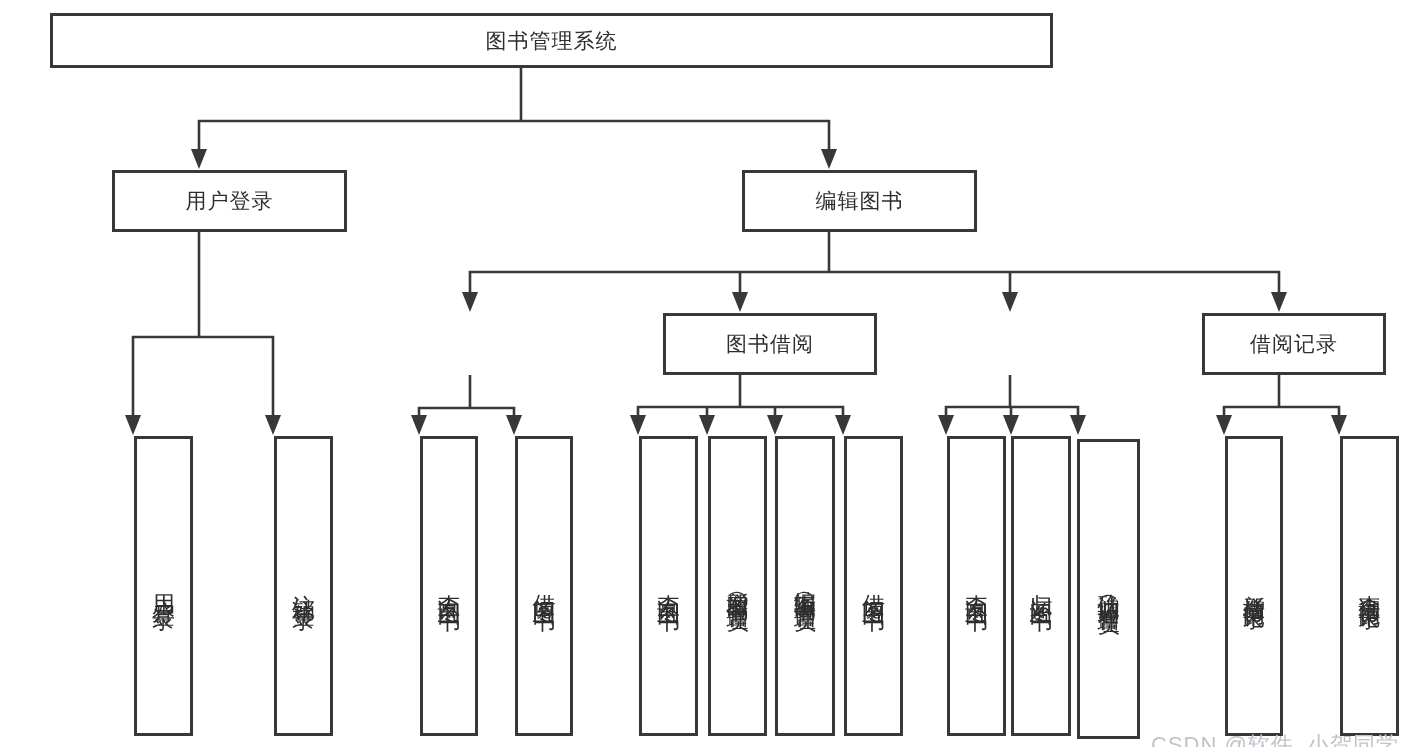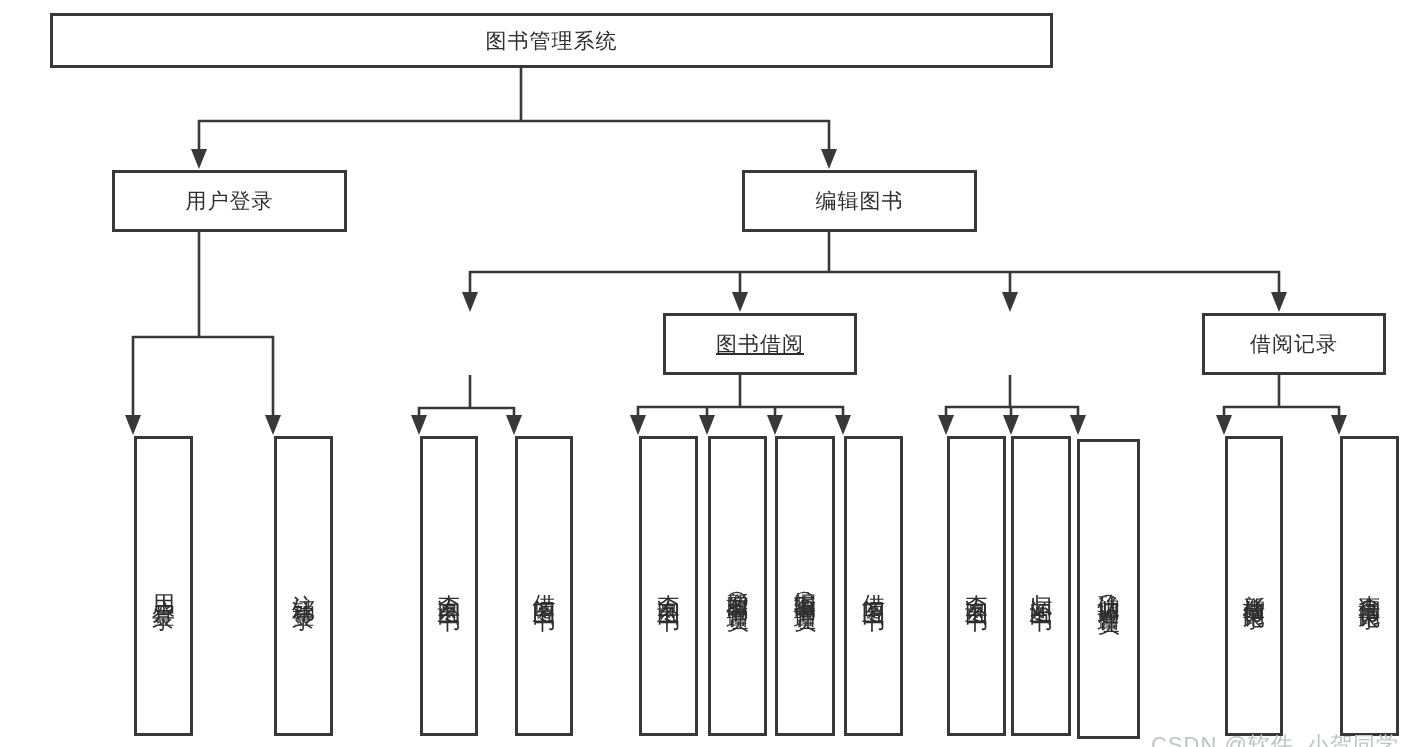--- a/index.html
+++ b/index.html
@@ -132,21 +132,21 @@
     <line x1="1339" y1="406" x2="1339" y2="418"></line>
     <polygon points="1216,415 1232,415 1224,435"></polygon>
     <polygon points="1331,415 1347,415 1339,435"></polygon>
   </svg>
 
   <div class="node h-node" style="left:20px; top:13px; width:1003px; height:55px;">图书管理系统</div>
 
   <div class="node h-node" style="left:82px; top:170px; width:235px; height:62px;">用户登录</div>
   <div class="node h-node" style="left:712px; top:170px; width:235px; height:62px;">编辑图书</div>
 
-  <div class="node h-node" style="left:633px; top:313px; width:194px; height:62px;text-decoration:underline;">图书借阅</div>
+  <div class="node h-node" style="left:633px; top:313px; width:214px; height:62px;">图书借阅</div>
   <div class="node h-node" style="left:1172px; top:313px; width:184px; height:62px;">借阅记录</div>
 
   <div class="node v-node" style="left:104px; top:436px; width:59px; height:300px;">用户登录</div>
   <div class="node v-node" style="left:244px; top:436px; width:59px; height:300px;">注销登录</div>
 
   <div class="node v-node" style="left:390px; top:436px; width:58px; height:300px;">查询图书</div>
   <div class="node v-node" style="left:485px; top:436px; width:58px; height:300px;">借阅图书</div>
 
   <div class="node v-node" style="left:609px; top:436px; width:59px; height:300px;">查询图书</div>
   <div class="node v-node tight" style="left:678px; top:436px; width:59px; height:300px;">新增图书（管理员）</div>

